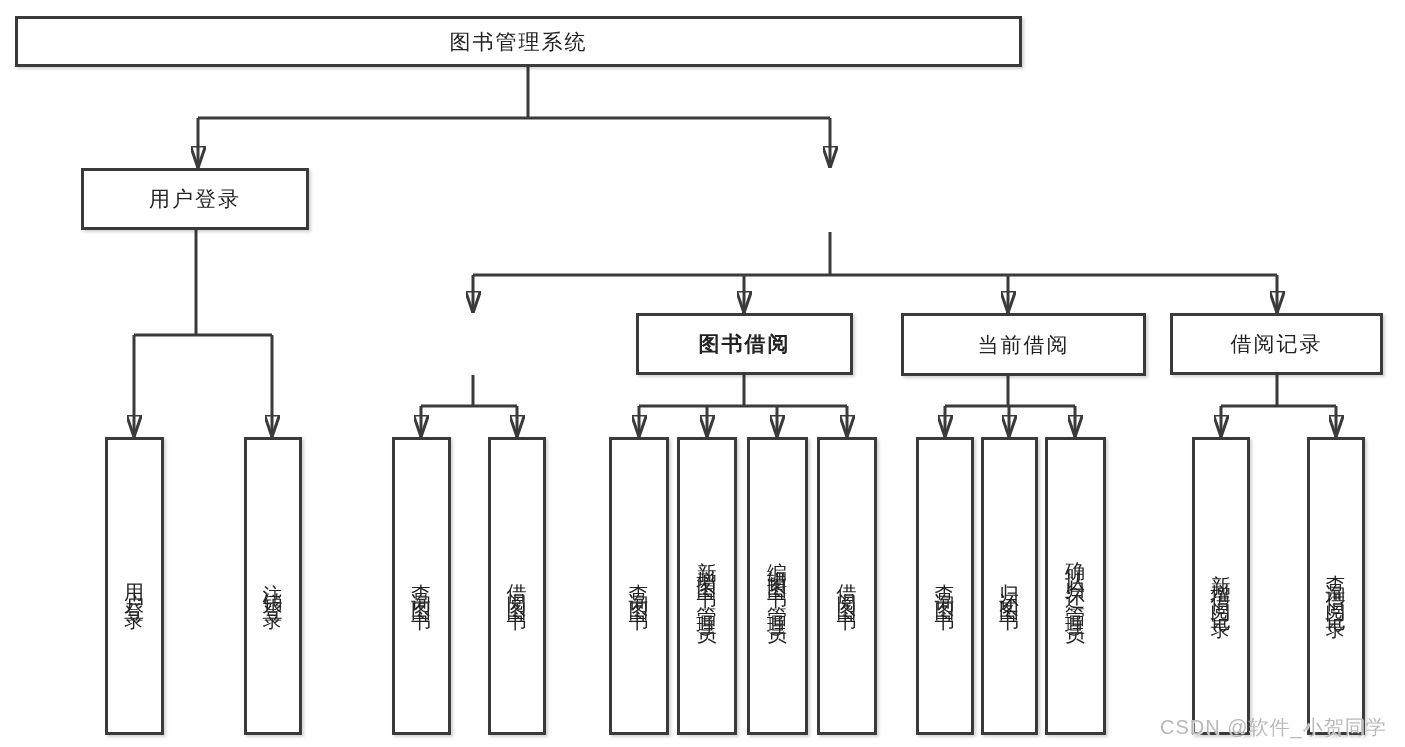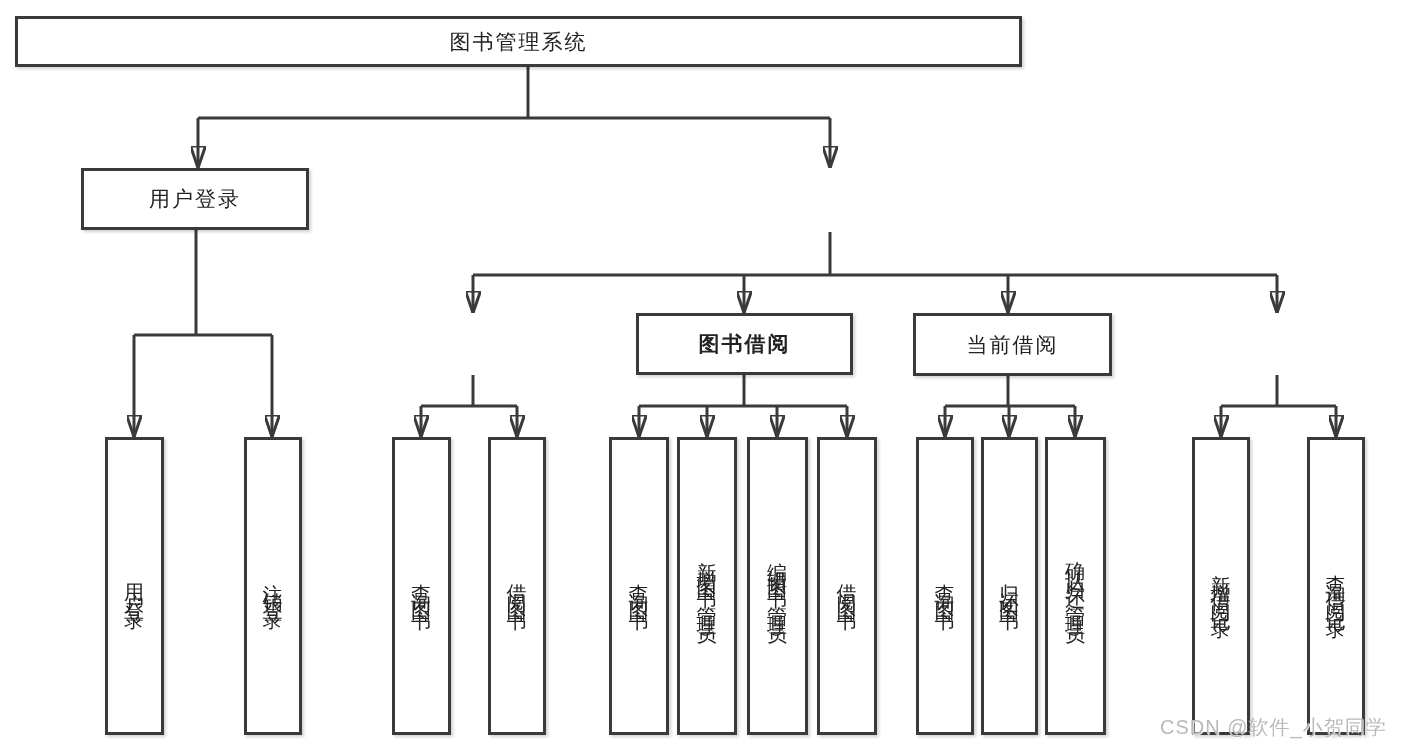--- a/index.html
+++ b/index.html
@@ -125,22 +125,25 @@
     <span class="hlabel">图书管理系统</span>
   </div>
 
   <div class="box" style="left:81px;top:168px;width:228px;height:62px;">
     <span class="hlabel">用户登录</span>
   </div>
 
   <div class="box" style="left:636px;top:313px;width:217px;height:62px;font-weight:bold;">
     <span class="hlabel">图书借阅</span>
   </div>
-  <div class="box" style="left:901px;top:313px;width:199px;height:63px;margin-left:12px;">
+  <div class="box" style="left:901px;top:313px;width:245px;height:63px;">
     <span class="hlabel">当前借阅</span>
+  </div>
+  <div class="box" style="left:1170px;top:313px;width:213px;height:62px;">
+    <span class="hlabel">借阅记录</span>
   </div>
 
   <div class="box" style="left:105px;top:437px;width:59px;height:298px;">
     <span class="vlabel">用户登录</span>
   </div>
   <div class="box" style="left:244px;top:437px;width:58px;height:298px;">
     <span class="vlabel">注销登录</span>
   </div>
 
   <div class="box" style="left:392px;top:437px;width:59px;height:298px;">

